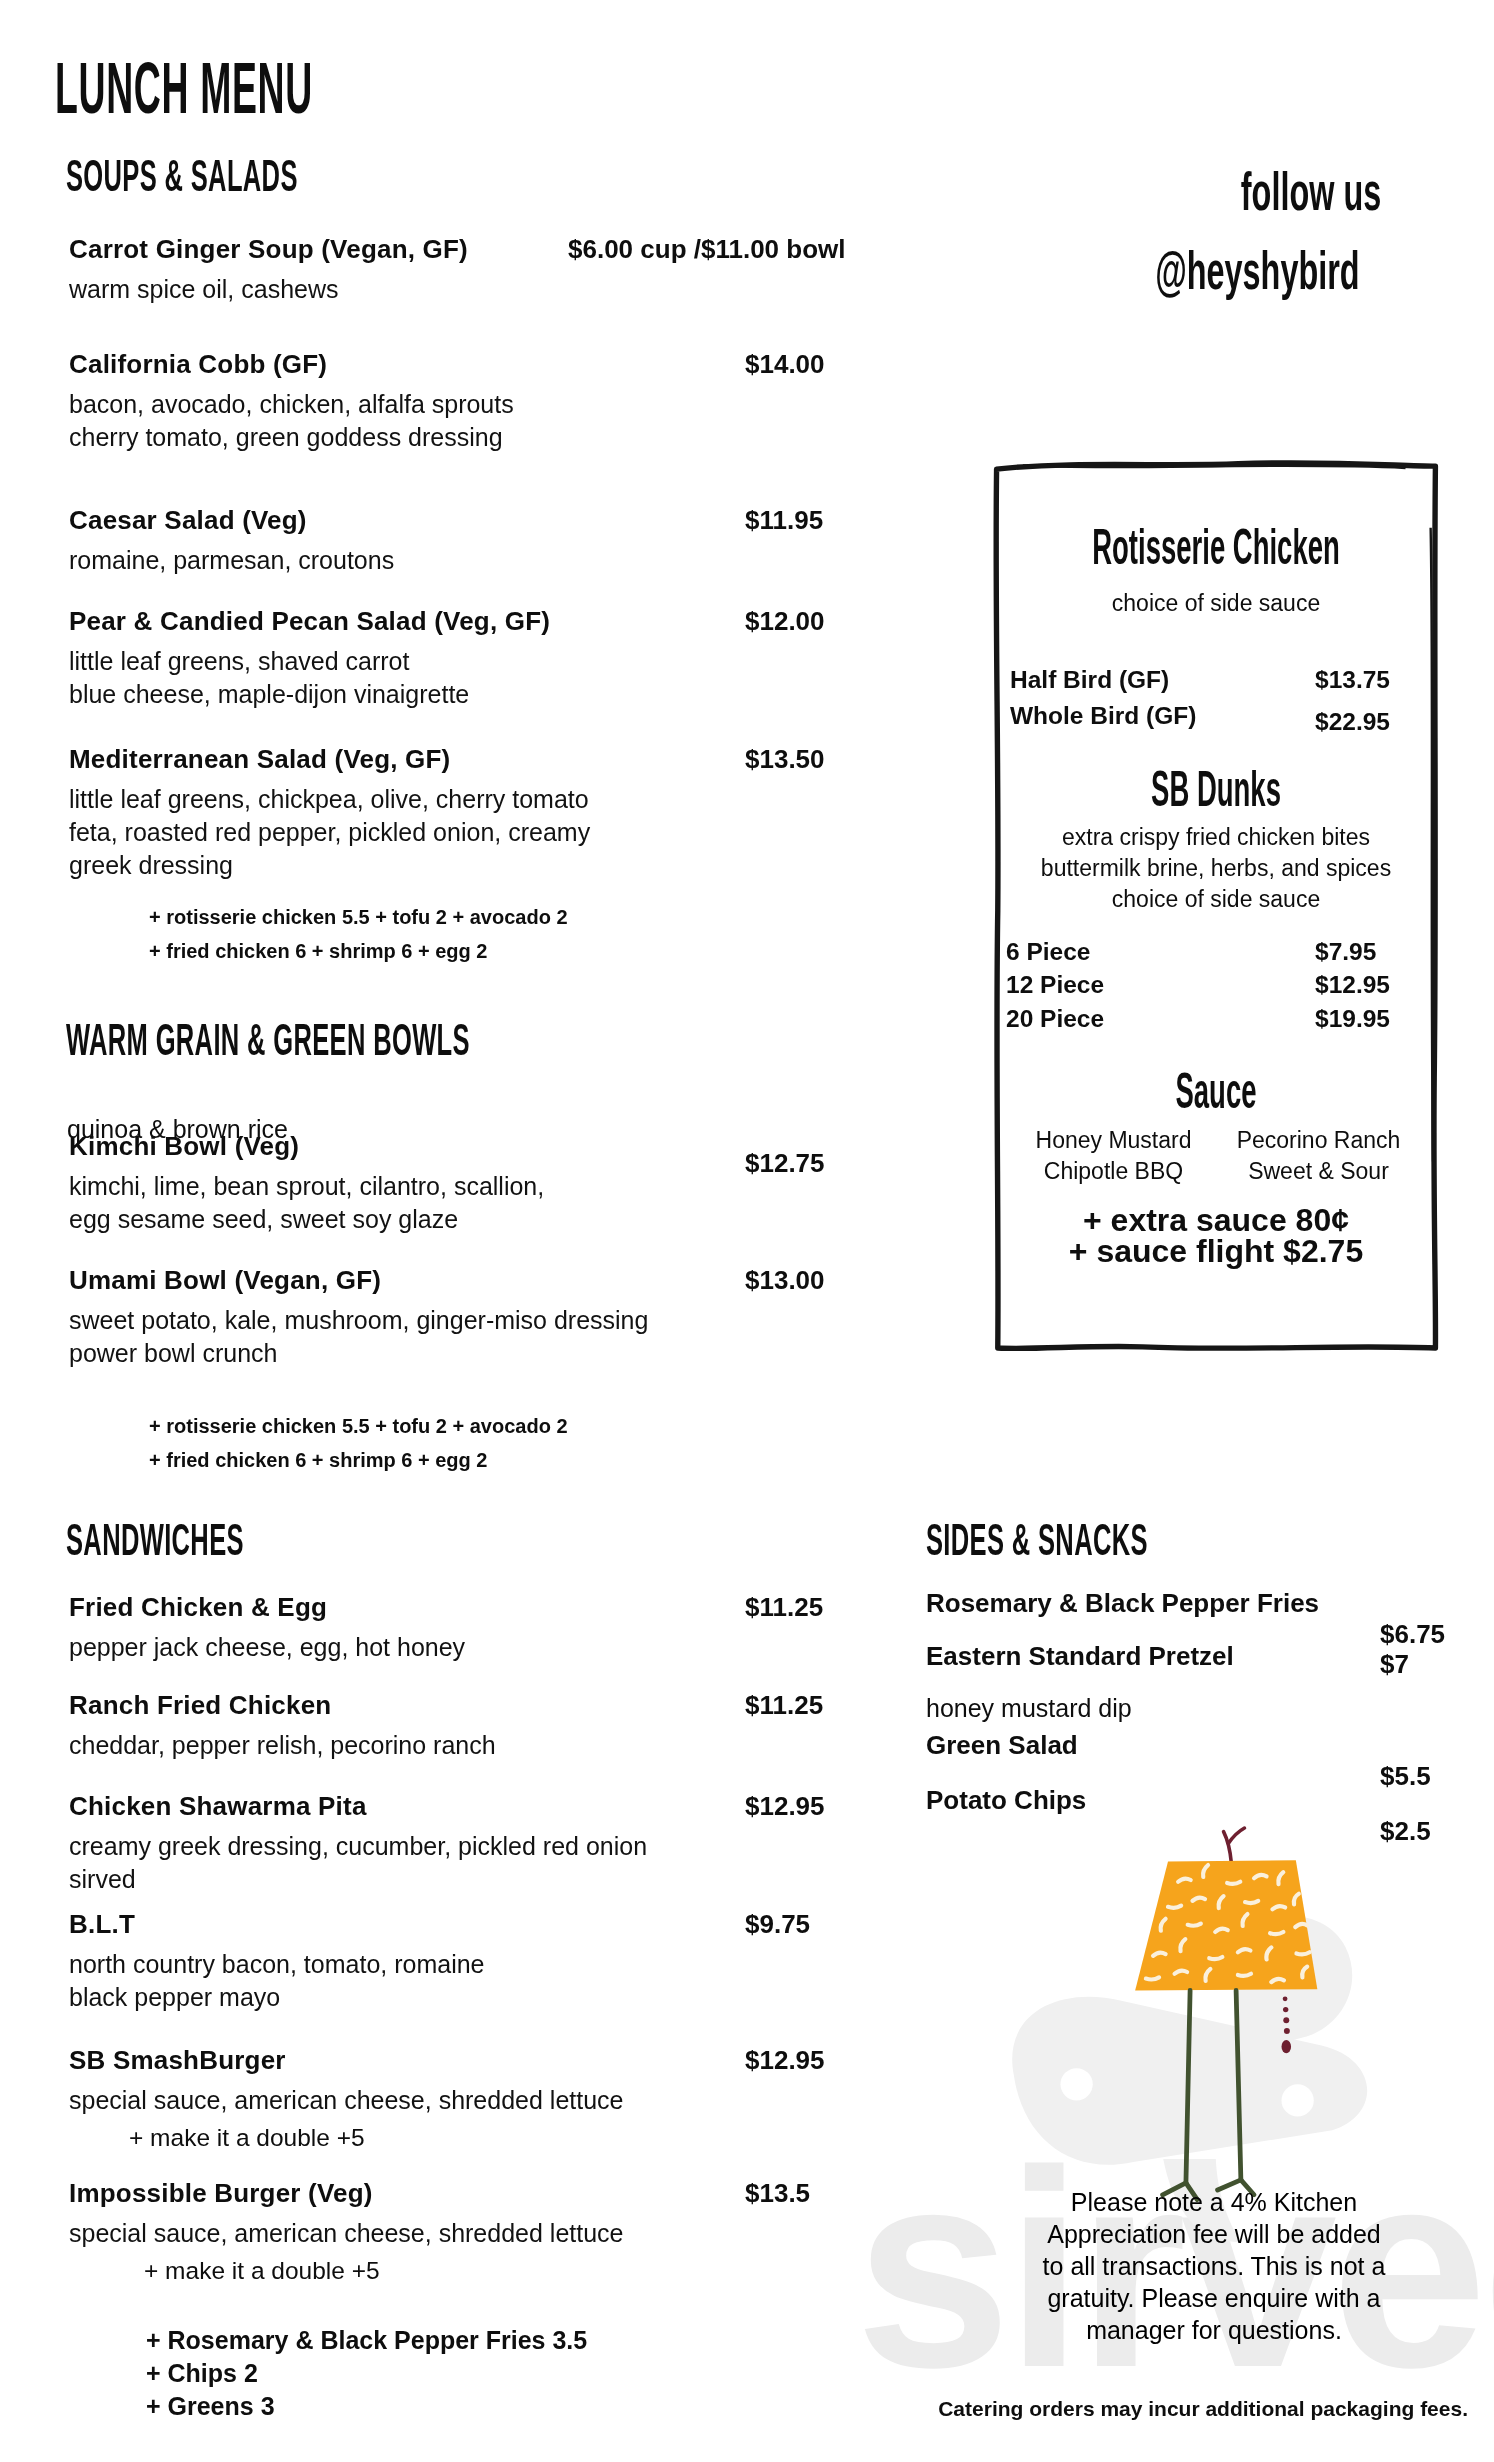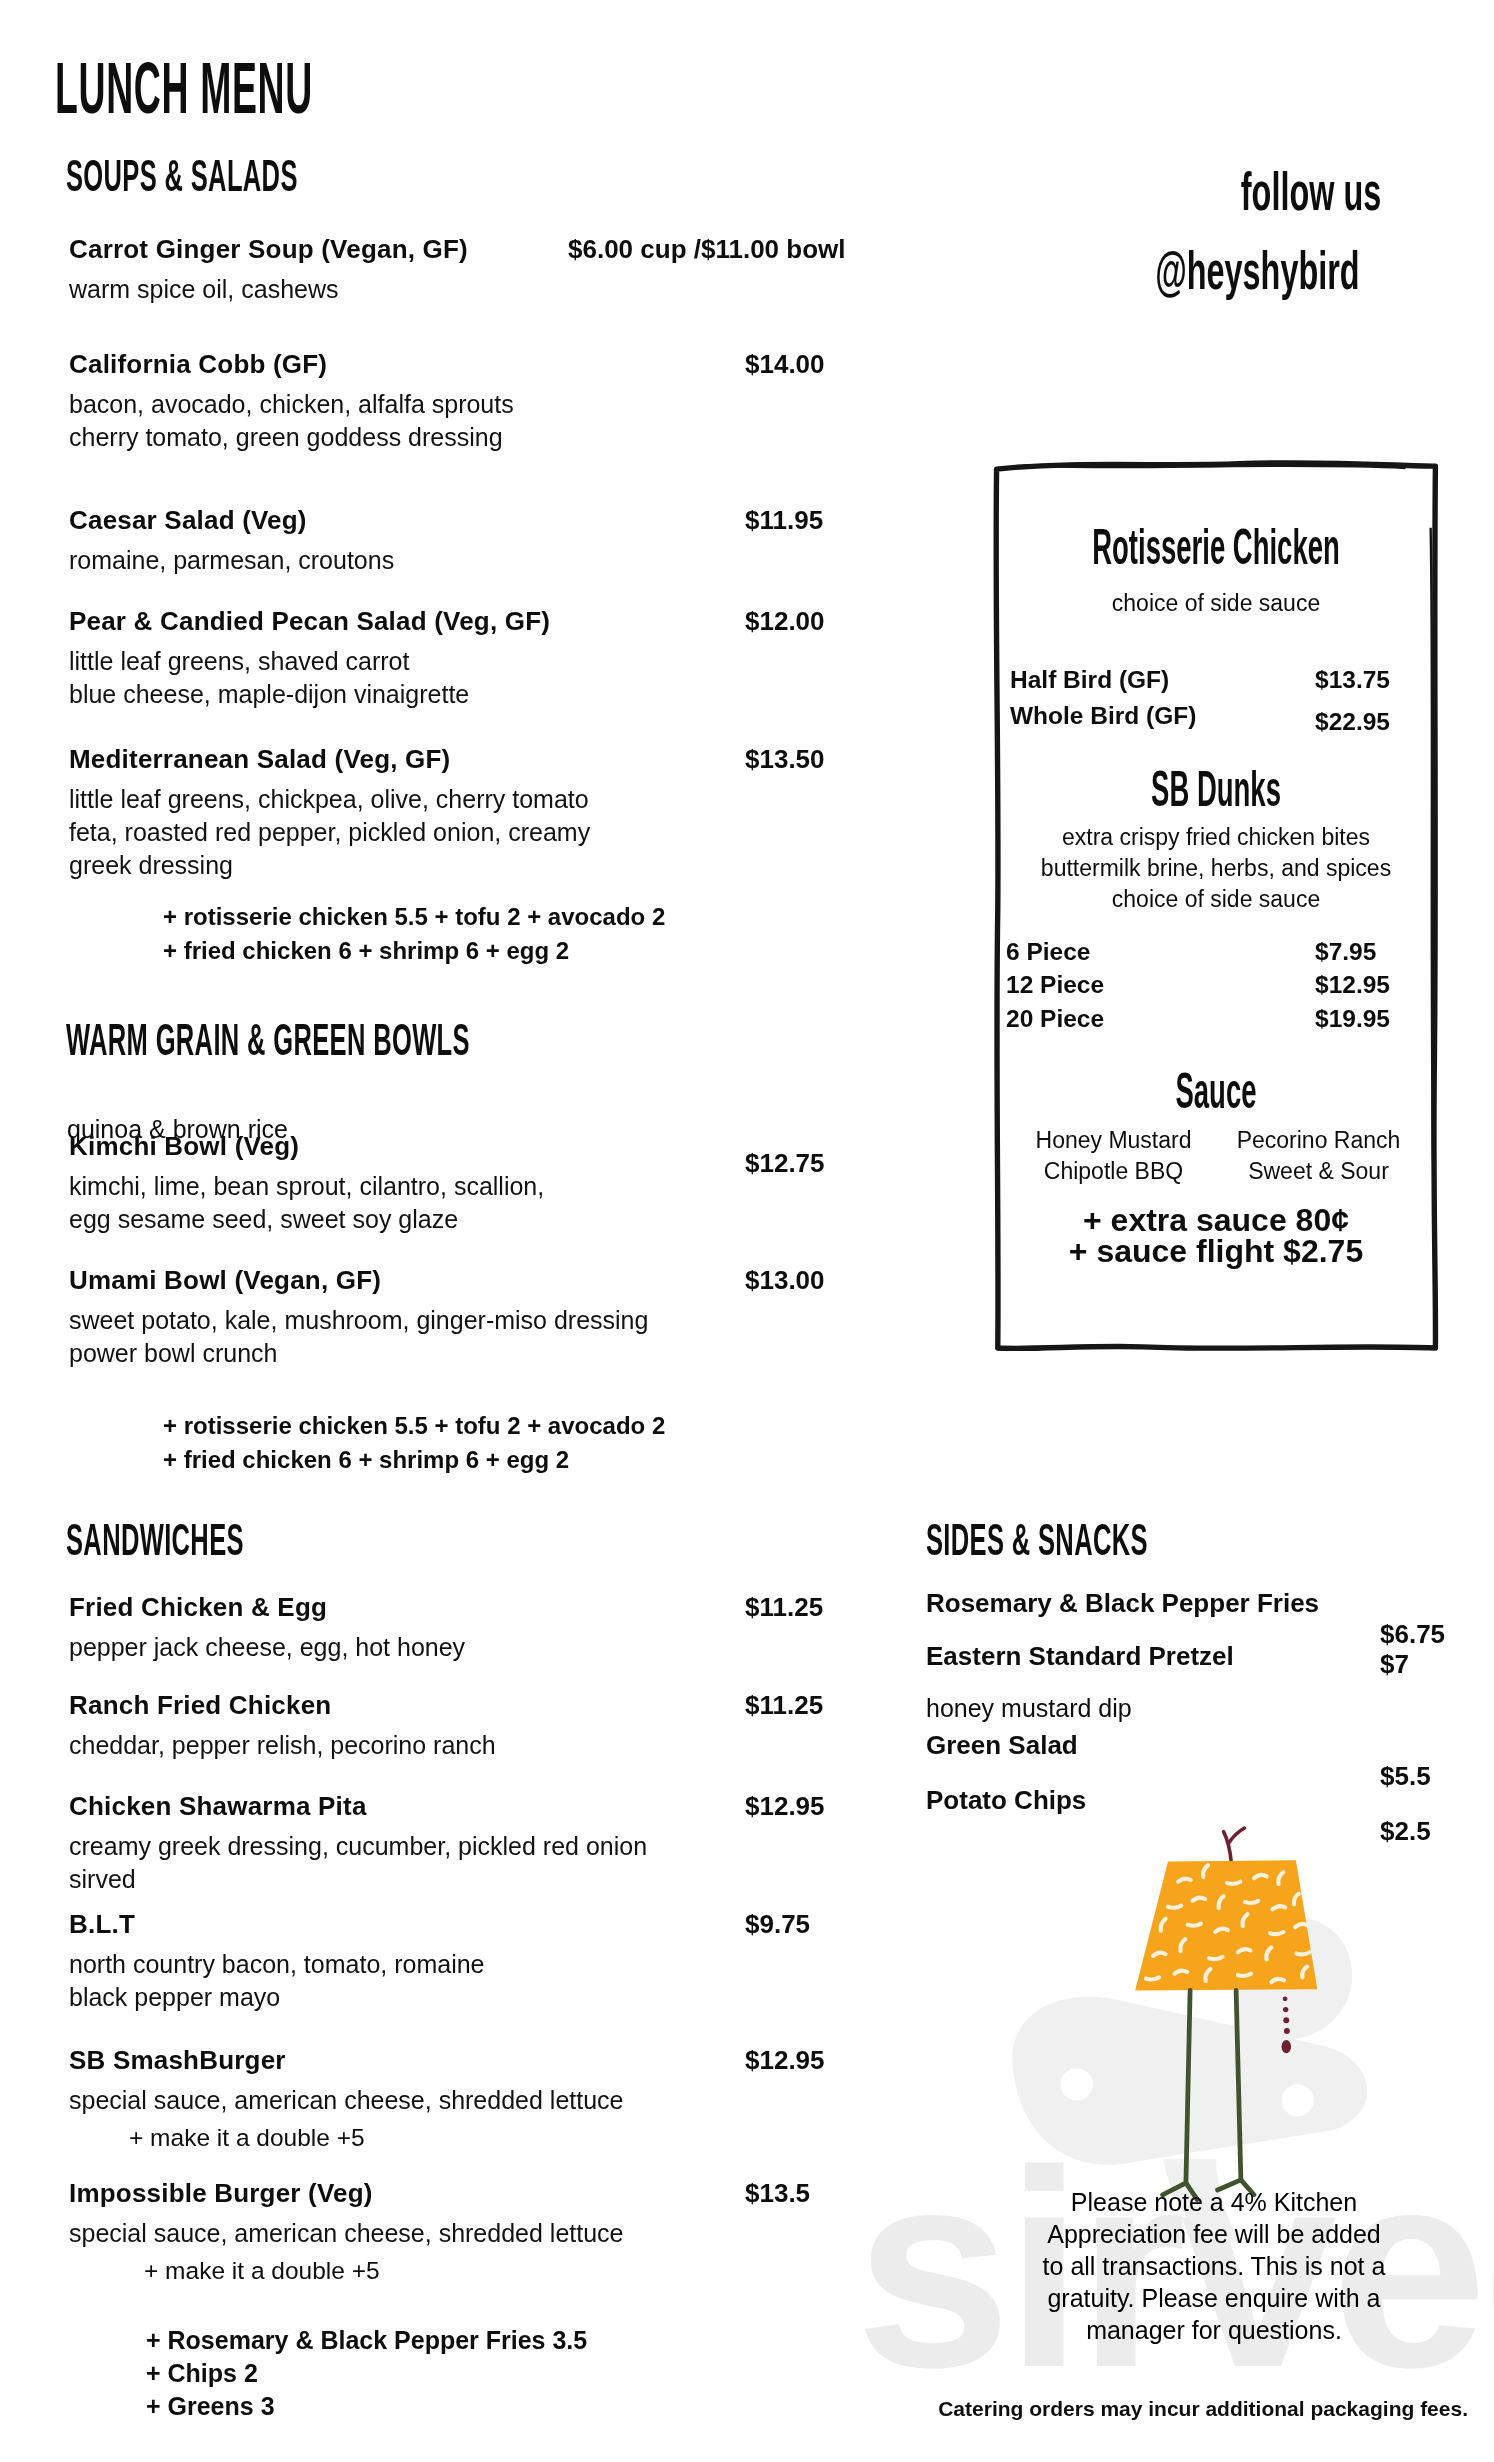--- a/index.html
+++ b/index.html
@@ -31,21 +31,21 @@
     transform:scaleX(0.60);transform-origin:center top;
   }
   .social .ln2{margin-top:16.7px;}
   
   .mi{position:absolute;left:69px;}
   .mi .nm{font-size:26px;font-weight:700;letter-spacing:0.2px;white-space:nowrap;display:block;}
   .mi .pr{position:absolute;top:0;left:676px;font-size:26px;font-weight:700;white-space:nowrap;}
   .mi .ds{margin-top:8.4px;}
   .mi .ds div{font-size:25px;line-height:33px;font-weight:400;white-space:nowrap;color:#121212;}
   .mi .extra{margin-top:3.6px;margin-left:60px;font-size:24.5px;line-height:33px;white-space:nowrap;}
-  .addons{position:absolute;left:163px;font-weight:700;font-size:24px;line-height:34px;}
+  .addons{position:absolute;left:149px;font-weight:700;font-size:20px;line-height:34px;}
   .addons div{white-space:nowrap;}
   .subhead{position:absolute;left:67px;font-size:25px;font-weight:400;white-space:nowrap;}
   
   .si{position:absolute;left:926px;}
   .si .nm{font-size:26px;font-weight:700;white-space:nowrap;display:block;}
   .si .pr{position:absolute;left:454px;font-size:26px;font-weight:700;white-space:nowrap;}
   .si .ds{margin-top:22px;font-size:25px;font-weight:400;white-space:nowrap;}
   
   .box{position:absolute;left:987px;top:456px;width:458px;height:904px;}
   .box svg.border{position:absolute;left:0;top:0;}

